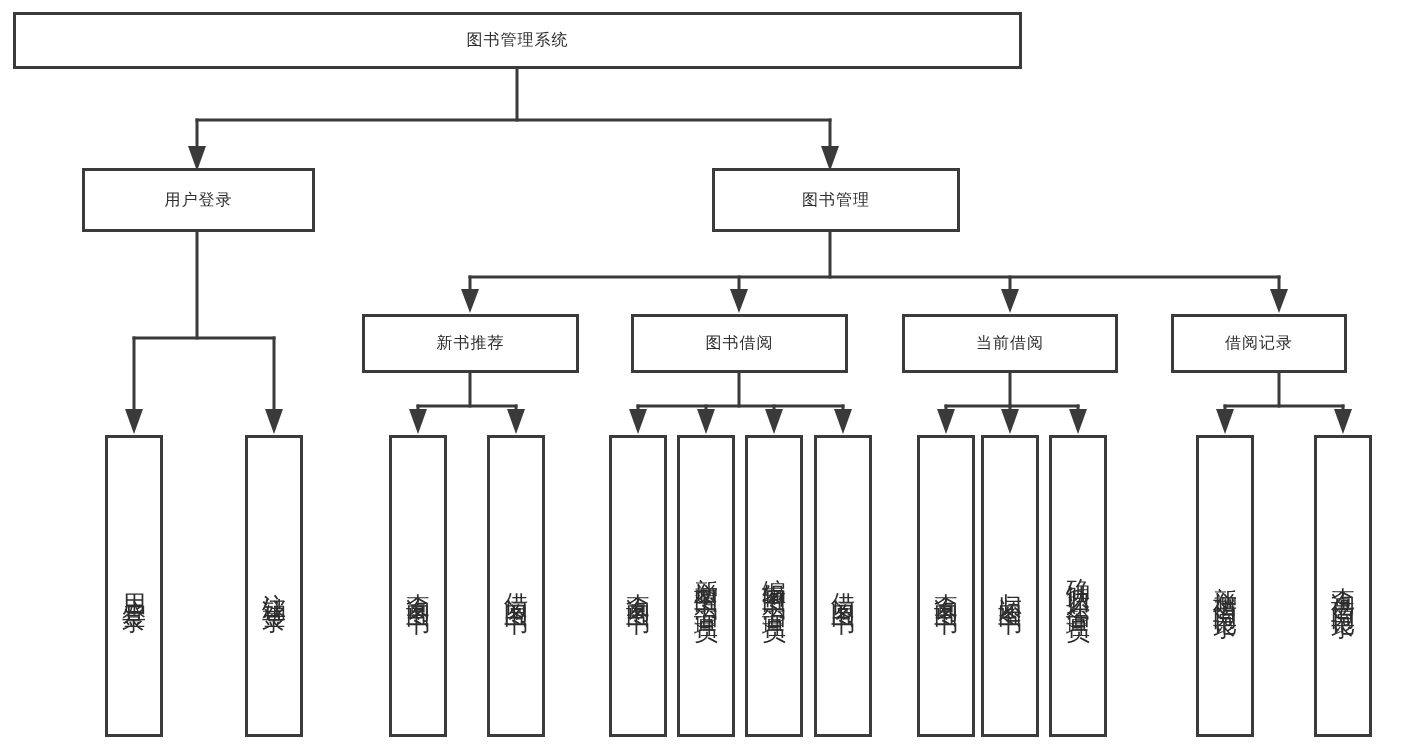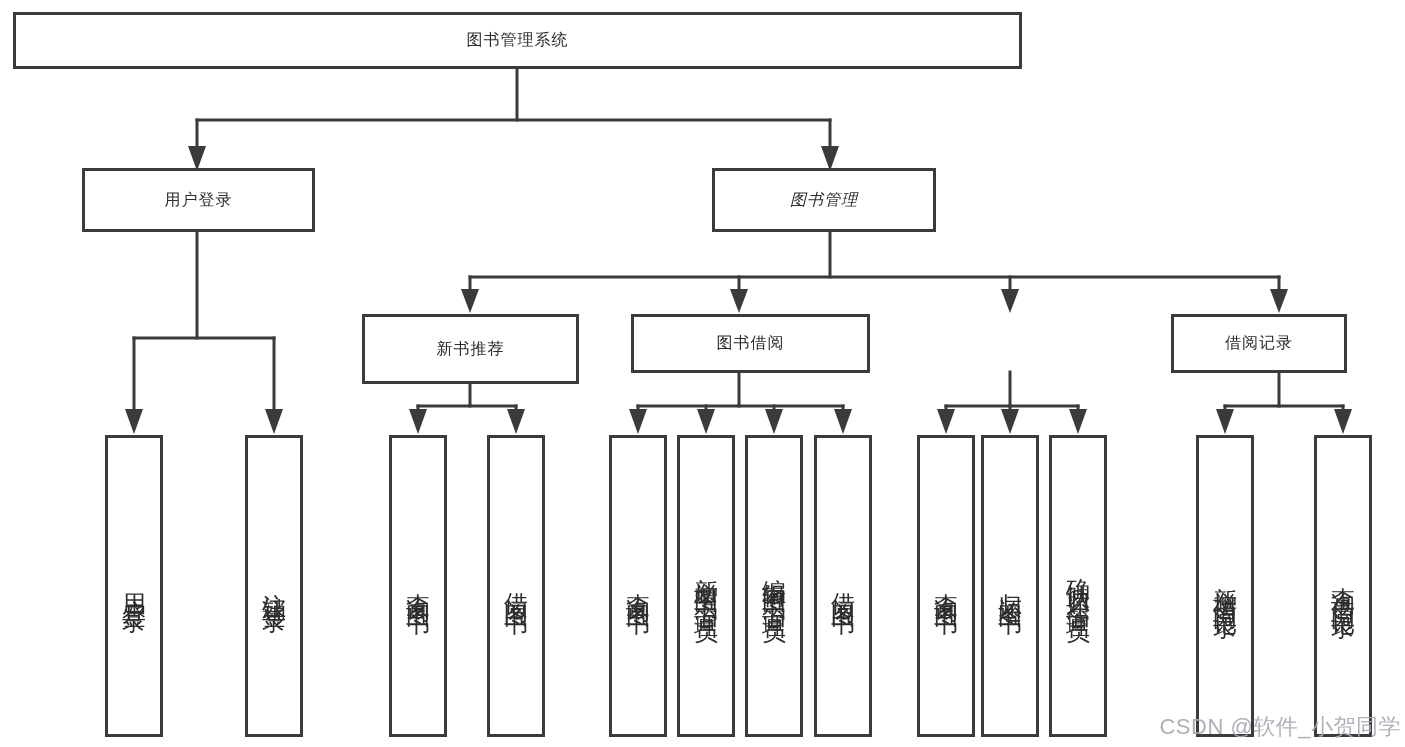--- a/index.html
+++ b/index.html
@@ -112,38 +112,38 @@
       <line x1="1225" y1="406" x2="1225" y2="411"></line>
       <line x1="1343" y1="406" x2="1343" y2="411"></line>
       <polygon points="1216,409 1234,409 1225,434"></polygon>
       <polygon points="1334,409 1352,409 1343,434"></polygon>
     </g>
   </svg>
 
   <div class="box h-label" style="left:13px;top:12px;width:1009px;height:57px;">图书管理系统</div>
 
   <div class="box h-label" style="left:82px;top:168px;width:233px;height:64px;">用户登录</div>
-  <div class="box h-label" style="left:712px;top:168px;width:224px;height:64px;font-style:italic;">图书管理</div>
+  <div class="box h-label" style="left:712px;top:168px;width:248px;height:64px;">图书管理</div>
 
-  <div class="box h-label" style="left:362px;top:314px;width:217px;height:70px;">新书推荐</div>
-  <div class="box h-label" style="left:631px;top:314px;width:239px;height:59px;">图书借阅</div>
+  <div class="box h-label" style="left:362px;top:314px;width:217px;height:59px;">新书推荐</div>
+  <div class="box h-label" style="left:631px;top:314px;width:217px;height:59px;">图书借阅</div>
+  <div class="box h-label" style="left:902px;top:314px;width:216px;height:59px;">当前借阅</div>
   <div class="box h-label" style="left:1171px;top:314px;width:176px;height:59px;">借阅记录</div>
 
   <div class="box v-label" style="left:105px;top:435px;width:58px;height:302px;">用户登录</div>
   <div class="box v-label" style="left:245px;top:435px;width:58px;height:302px;">注销登录</div>
 
   <div class="box v-label" style="left:389px;top:435px;width:58px;height:302px;">查询图书</div>
   <div class="box v-label" style="left:487px;top:435px;width:58px;height:302px;">借阅图书</div>
 
   <div class="box v-label" style="left:609px;top:435px;width:58px;height:302px;">查询图书</div>
   <div class="box v-label" style="left:677px;top:435px;width:58px;height:302px;">新增图书（管理员）</div>
   <div class="box v-label" style="left:745px;top:435px;width:58px;height:302px;">编辑图书（管理员）</div>
   <div class="box v-label" style="left:814px;top:435px;width:58px;height:302px;">借阅图书</div>
 
   <div class="box v-label" style="left:917px;top:435px;width:58px;height:302px;">查询图书</div>
   <div class="box v-label" style="left:981px;top:435px;width:58px;height:302px;">归还图书</div>
   <div class="box v-label" style="left:1049px;top:435px;width:58px;height:302px;">确认归还（管理员）</div>
 
   <div class="box v-label" style="left:1196px;top:435px;width:58px;height:302px;">新增借阅记录</div>
   <div class="box v-label" style="left:1314px;top:435px;width:58px;height:302px;">查询借阅记录</div>
 
-  <div class="watermark">CSDN @软件_小贺同学</div>
 </div>
 
 </body></html>

